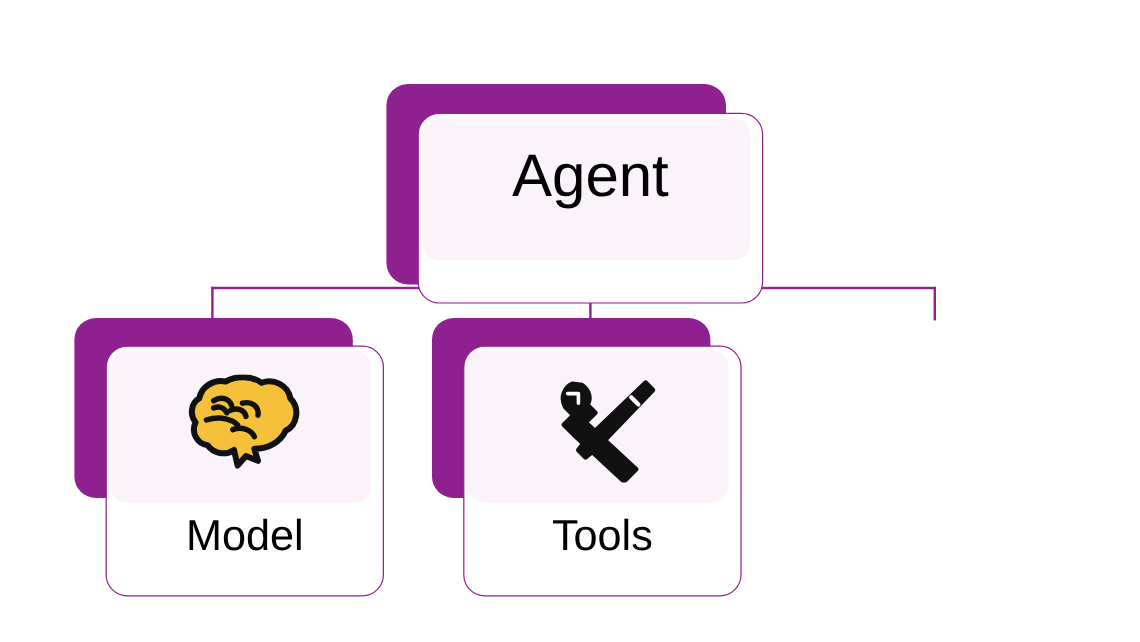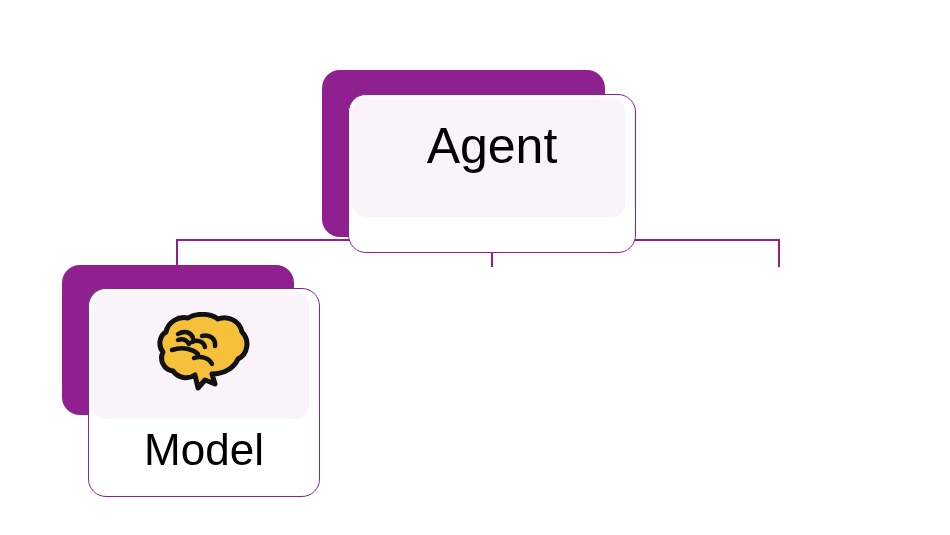--- a/index.html
+++ b/index.html
@@ -111,21 +111,21 @@
   #group-agent .card-front { left: 26px; top: 24px; width: 288px; height: 159px; }
   #group-agent .card-inner { left: 30px; top: 28px; width: 273px; height: 119px; }
   #group-agent .card-label { left: 26px; top: 47px; width: 288px; font-size: 50px; }
 
   
   .child-group { top: 265px; width: 260px; height: 240px; }
   .child-group .card-back  { width: 232px; height: 150px; }
   .child-group .card-front { left: 26px; top: 23px; width: 232px; height: 209px; }
   .child-group .card-inner { left: 30px; top: 27px; width: 217px; height: 127px; }
   .child-group .card-icon  { left: 26px; top: 47px; width: 232px; }
-  .child-group .card-label { left: 26px; top: 160px; width: 232px; font-size: 44px; }
+  .child-group .card-label { left: 26px; top: 160px; width: 232px; font-size: 36px; }
 
   #group-model   { left: 62px;  }
   #group-tools   { left: 360px; }
   #group-context { left: 655px; }
 </style>
 </head>
 <body>
 
 <div id="canvas">
 
@@ -158,15 +158,35 @@
           <path d="M44 22 C52 20 58 25 57 32" fill="none" stroke="#111111" stroke-width="4.5" stroke-linecap="round"></path>
           <path d="M14 36 C26 32 36 36 40 40" fill="none" stroke="#111111" stroke-width="4.5" stroke-linecap="round"></path>
           <path d="M36 44 C44 41 52 45 54 50" fill="none" stroke="#111111" stroke-width="4.5" stroke-linecap="round"></path>
           <path d="M34 28 C40 25 46 28 47 33" fill="none" stroke="#111111" stroke-width="4.5" stroke-linecap="round"></path>
         </g>
       </svg>
     </div>
     <div class="card-label">Model</div>
   </div>
 
+  <div class="card-group child-group" id="group-tools">
+    <div class="card-back"></div>
+    <div class="card-front"></div>
+    <div class="card-inner"></div>
+    <div class="card-icon">
+      <svg width="92" height="90" viewBox="0 0 92 90" aria-hidden="true">
+
+        <g transform="translate(4,3)">
+          <path d="M78 4 L84 10 L38 58 L28 66 L22 60 L30 50 Z" fill="#111111" stroke="#111111" stroke-width="4" stroke-linejoin="round"></path>
+          <path d="M66 16 L72 22" stroke="#ffffff" stroke-width="3.5" stroke-linecap="round"></path>
+
+          <path d="M17 5 C10 8 7 17 11 24 L18 31 L10 39 L18 47
+                   L60 86 L70 76 L28 37 L36 29 L29 22
+                   C33 18 31 10 25 6 Z" fill="#111111" stroke="#111111" stroke-width="4" stroke-linejoin="round"></path>
+          <path d="M13 13 L22 13 L22 21" fill="none" stroke="#ffffff" stroke-width="3" stroke-linecap="round" stroke-linejoin="round"></path>
+        </g>
+      </svg>
+    </div>
+    <div class="card-label">Tools</div>
+  </div>
 
 
 </div>
 
 </body></html>

